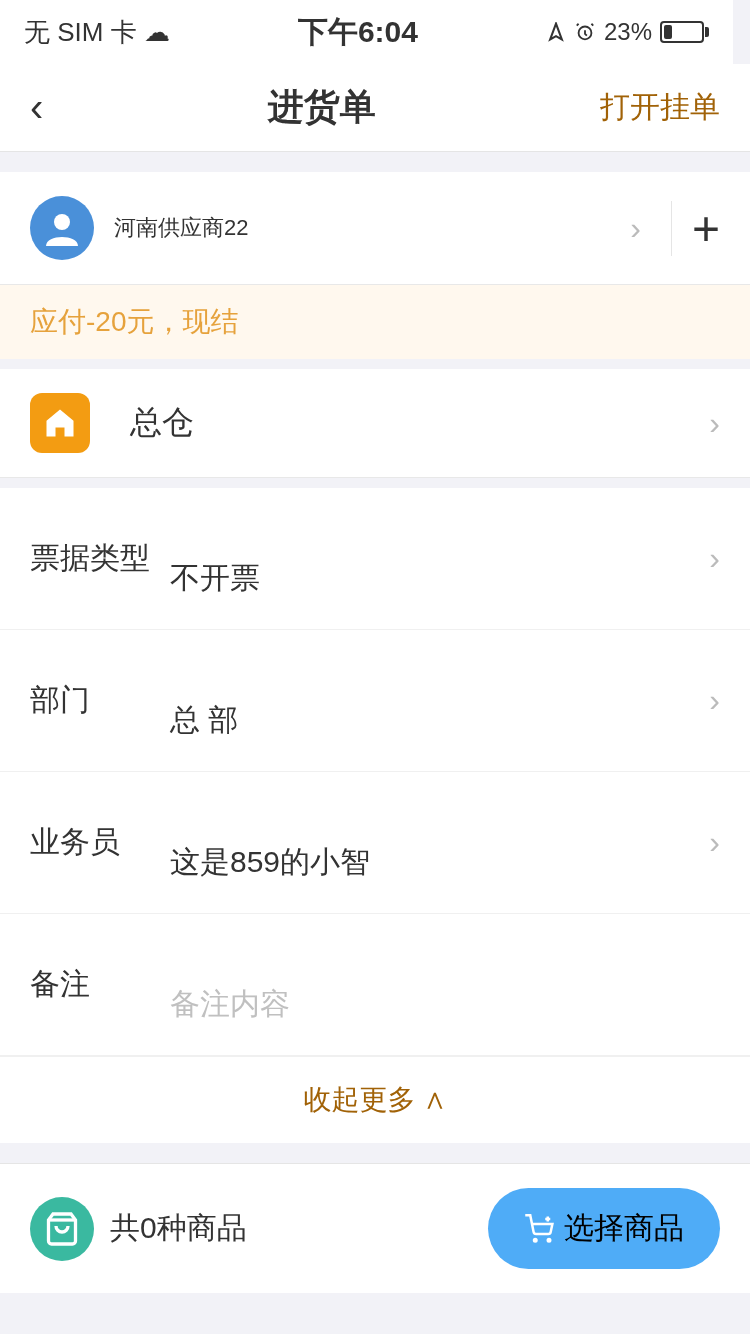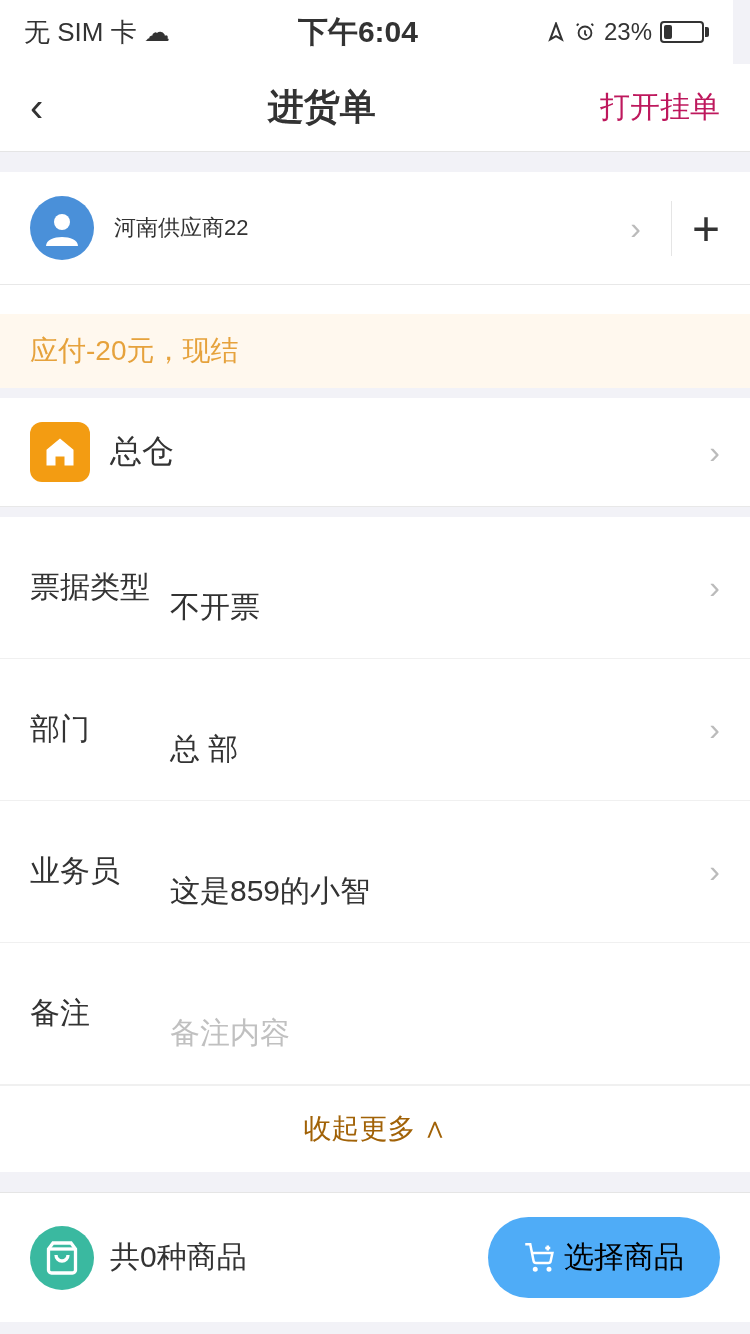--- a/index.html
+++ b/index.html
@@ -45,21 +45,21 @@
       color: #333;
       cursor: pointer;
     }
     .nav-title {
       font-size: 36px;
       font-weight: 600;
       color: #333;
     }
     .nav-action {
       font-size: 30px;
-      color: #be185d;
+      color: #a16207;
       cursor: pointer;
     }
 
     
     .section-divider {
       height: 20px;
       background: #f2f2f7;
     }
 
     
@@ -112,31 +112,31 @@
       padding-left: 20px;
       border-left: 1px solid #e5e5e5;
     }
 
     
     .notice-bar {
       background: #fff8ee;
       padding: 18px 30px;
       font-size: 28px;
       color: #e6a23c;
-      margin-top: 29px;
     }
 
     
     .warehouse-row {
       display: flex;
       align-items: center;
       padding: 24px 30px;
       background: #fff;
       border-top: 10px solid #f2f2f7;
       border-bottom: 1px solid #e8e8e8;
+      gap: 20px;
     }
     .warehouse-icon {
       width: 60px;
       height: 60px;
       border-radius: 12px;
       background: #f39c12;
       display: flex;
       align-items: center;
       justify-content: center;
       margin-right: 20px;

